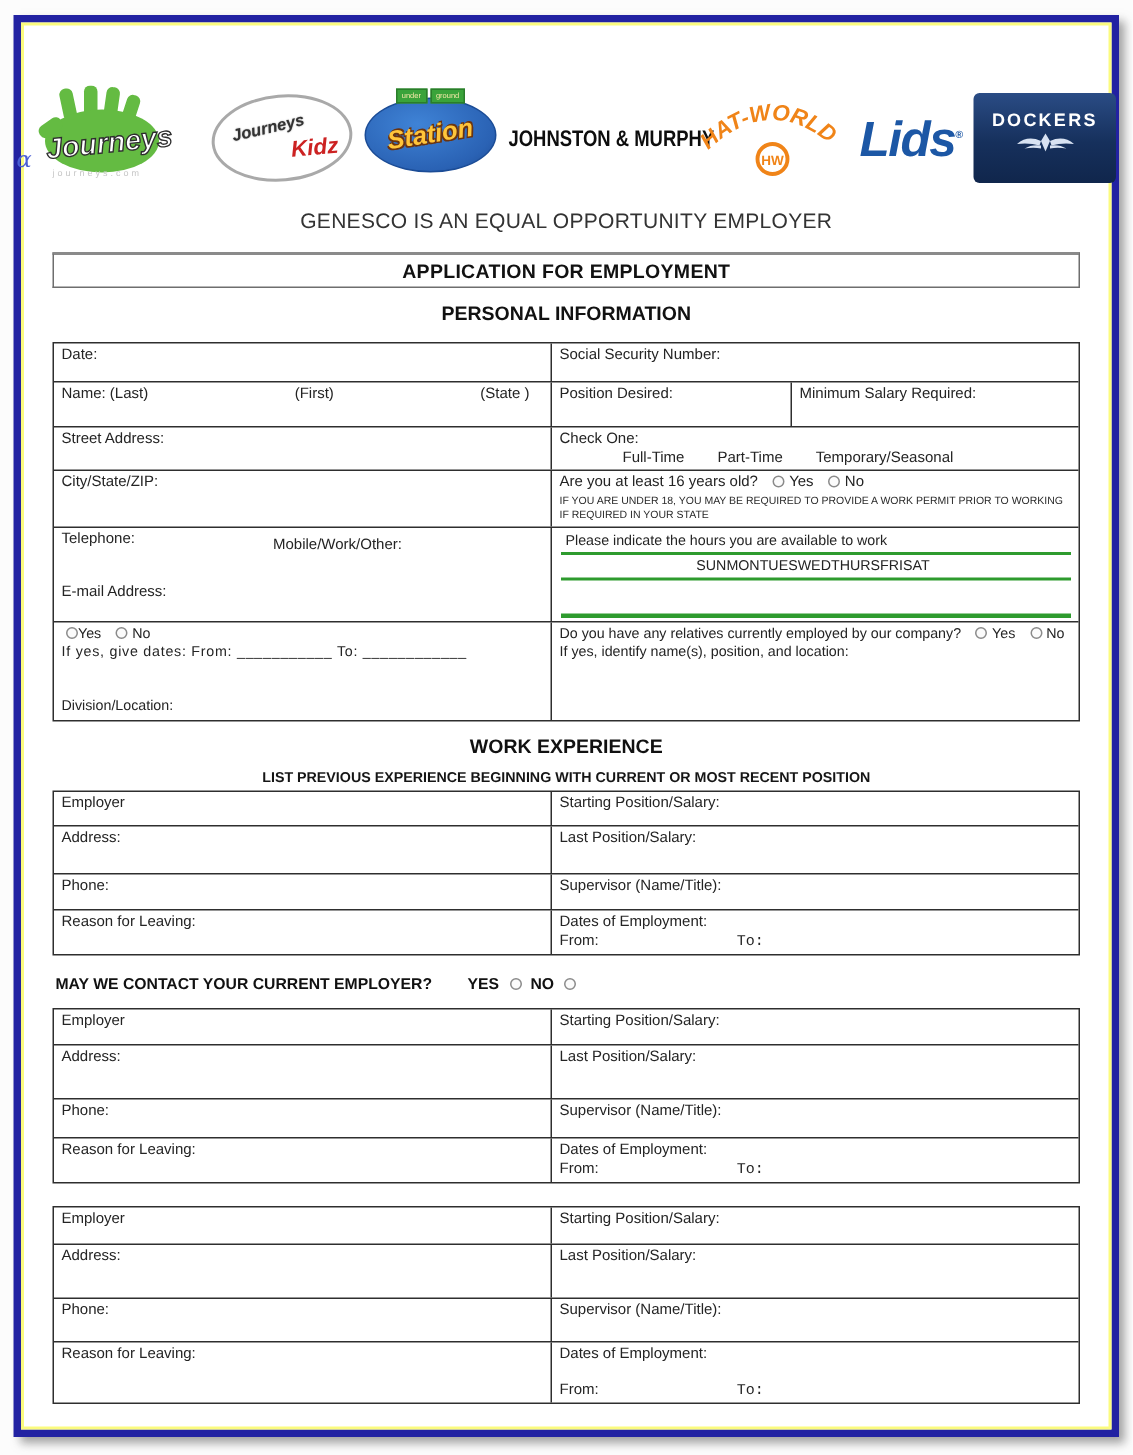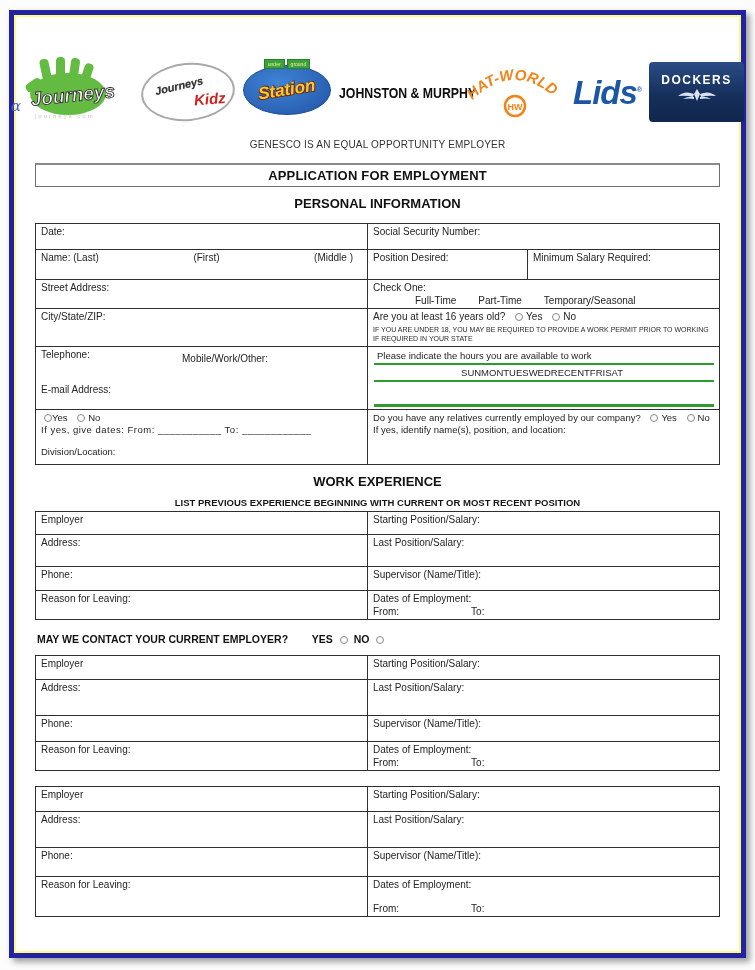--- a/index.html
+++ b/index.html
@@ -36,21 +36,21 @@
   .lg-station .oval { width:88px; height:50px; border-radius:50%; background:radial-gradient(ellipse at 40% 35%, #3f83d6, #2a62b4 70%, #1c4a92); border:1px solid #1b4c96; display:flex; align-items:center; justify-content:center; }
   .lg-station .oval span { font-size:17px; font-weight:900; font-style:italic; color:#ffc53a; transform:rotate(-9deg); text-shadow:1px 1px 0 #6b3410, -1px 1px 0 #6b3410, 1px -1px 0 #6b3410; }
   .lg-jm { font-size:15px; font-weight:800; color:#0d0d0d; white-space:nowrap; transform:scaleX(.82); transform-origin:left center; letter-spacing:0; width:132px; }
   .lg-hw { width:100px; height:62px; margin-left:-14px; }
   .lg-lids { font-size:33px; font-weight:bold; font-style:italic; color:#1c57a5; letter-spacing:-1px; line-height:1; }
   .lg-lids sup { font-size:7px; }
   .lg-dockers { width:95px; height:60px; border-radius:4px; background:linear-gradient(180deg,#2a4c85,#16305c 55%,#10264c); text-align:center; padding-top:11px; }
   .lg-dockers .dk { color:#fff; font-size:12px; font-weight:bold; letter-spacing:1.5px; }
 
   
-  .eeo { text-align:center; font-size:10px; color:#333; margin:10px 0 0 0; letter-spacing:.2px; }
+  .eeo { text-align:center; font-size:14px; color:#333; margin:10px 0 0 0; letter-spacing:.2px; }
   .app-box { margin-top:13px; border:1px solid #6e6e6e; border-top:2px solid #8a8a8a; height:24px; line-height:22px; text-align:center; font-weight:bold; font-size:13px; color:#111; letter-spacing:.2px; }
   .section-title { text-align:center; font-weight:bold; font-size:13px; color:#111; margin-top:9px; }
 
   
   .tbl { border:1px solid #2e2e2e; margin-top:12px; }
   .row { display:flex; border-bottom:1px solid #2e2e2e; }
   .row:last-child { border-bottom:none; }
   .cell { padding:2px 5px; font-size:10px; color:#242424; }
   .cl { width:332px; border-right:1px solid #2e2e2e; flex:0 0 332px; }
   .cr { flex:1; }
@@ -67,29 +67,29 @@
   .check-opts { margin:2px 0 0 10px; display:flex; gap:22px;padding-left:32px; }
   .fine { font-size:7px; line-height:1.25; margin-top:4px; max-width:336px; color:#2a2a2a; }
   .tel-row { position:relative; }
   .tel-row .mob { position:absolute; left:146px; top:6px; }
   .tel-row .email { margin-top:24px; }
   .avail { margin:0 2px 0 3px; }
   .avail-title { font-size:9.5px; padding:1px 3px 2px 3px; border-bottom:2px solid #2e9b2e; }
   .avail-days { display:flex; justify-content:center; padding:2px 14px 2px 10px; border-bottom:2px solid #2e9b2e; font-size:9.5px; }
   .avail-body { height:25px; border-bottom:3px solid #2e9b2e; }
   .q-cell { font-size:9.5px; line-height:1.35; }
-  .q-cell .division { margin-top:9px; }
+  .q-cell .division { margin-top:23px; }
   .blank-line { letter-spacing:.5px; }
 
   
   .we-sub { text-align:center; font-weight:bold; font-size:9.5px; margin-top:8px; color:#151515; }
   .we-tbl { margin-top:3px; }
   .we-tbl .row .cell { font-size:10px; }
   .fromto { margin-top:2px; }
-  .fromto .to { display:inline-block; margin-left:72px; }
+  .fromto .to { display:inline-block; margin-left:92px;font-family:Liberation Mono, monospace; }
   .fromto-tall { margin-top:13px; }
   .t1-a{min-height:23px}.t1-b{min-height:32px}.t1-c{min-height:24px}.t1-d{min-height:27px}
   .t2-a{min-height:24px}.t2-b{min-height:36px}.t2-c{min-height:26px}.t2-d{min-height:26px}
   .t3-a{min-height:25px}.t3-b{min-height:36px}.t3-c{min-height:29px}.t3-d{min-height:37px}
   .maywe { margin:13px 0 2px 2px; font-weight:bold; font-size:10.5px; color:#111; }
   .maywe .gap { display:inline-block; width:18px; }
   .we-tbl-2 { margin-top:10px; }
   .we-tbl-3 { margin-top:15px; }
 </style>
 </head>
@@ -177,21 +177,21 @@
         </div>
         <div class="cell cr">
           <span>Social Security Number:</span>
         </div>
       </div>
 
       <div class="row r2">
         <div class="cell cl name-cell">
           <span>Name:  (Last)</span>
           <span>(First)</span>
-          <span>(Middle )</span>
+          <span>(State )</span>
         </div>
         <div class="cell cr split">
           <div class="sc1">
             <span>Position Desired:</span>
           </div>
           <div class="sc2">
             <span>Minimum Salary Required:</span>
           </div>
         </div>
       </div>
@@ -233,21 +233,21 @@
           </div>
         </div>
         <div class="cell cr" style="padding:2px 3px;">
           <div class="avail">
             <div class="avail-title">Please indicate the hours you are available to work</div>
             <div class="avail-days">
               <span>SUN</span>
               <span>MON</span>
               <span>TUES</span>
               <span>WED</span>
-              <span>RECENT</span>
+              <span>THURS</span>
               <span>FRI</span>
               <span>SAT</span>
             </div>
             <div class="avail-body"></div>
           </div>
         </div>
       </div>
 
       <div class="row r6">
         <div class="cell cl q-cell">

